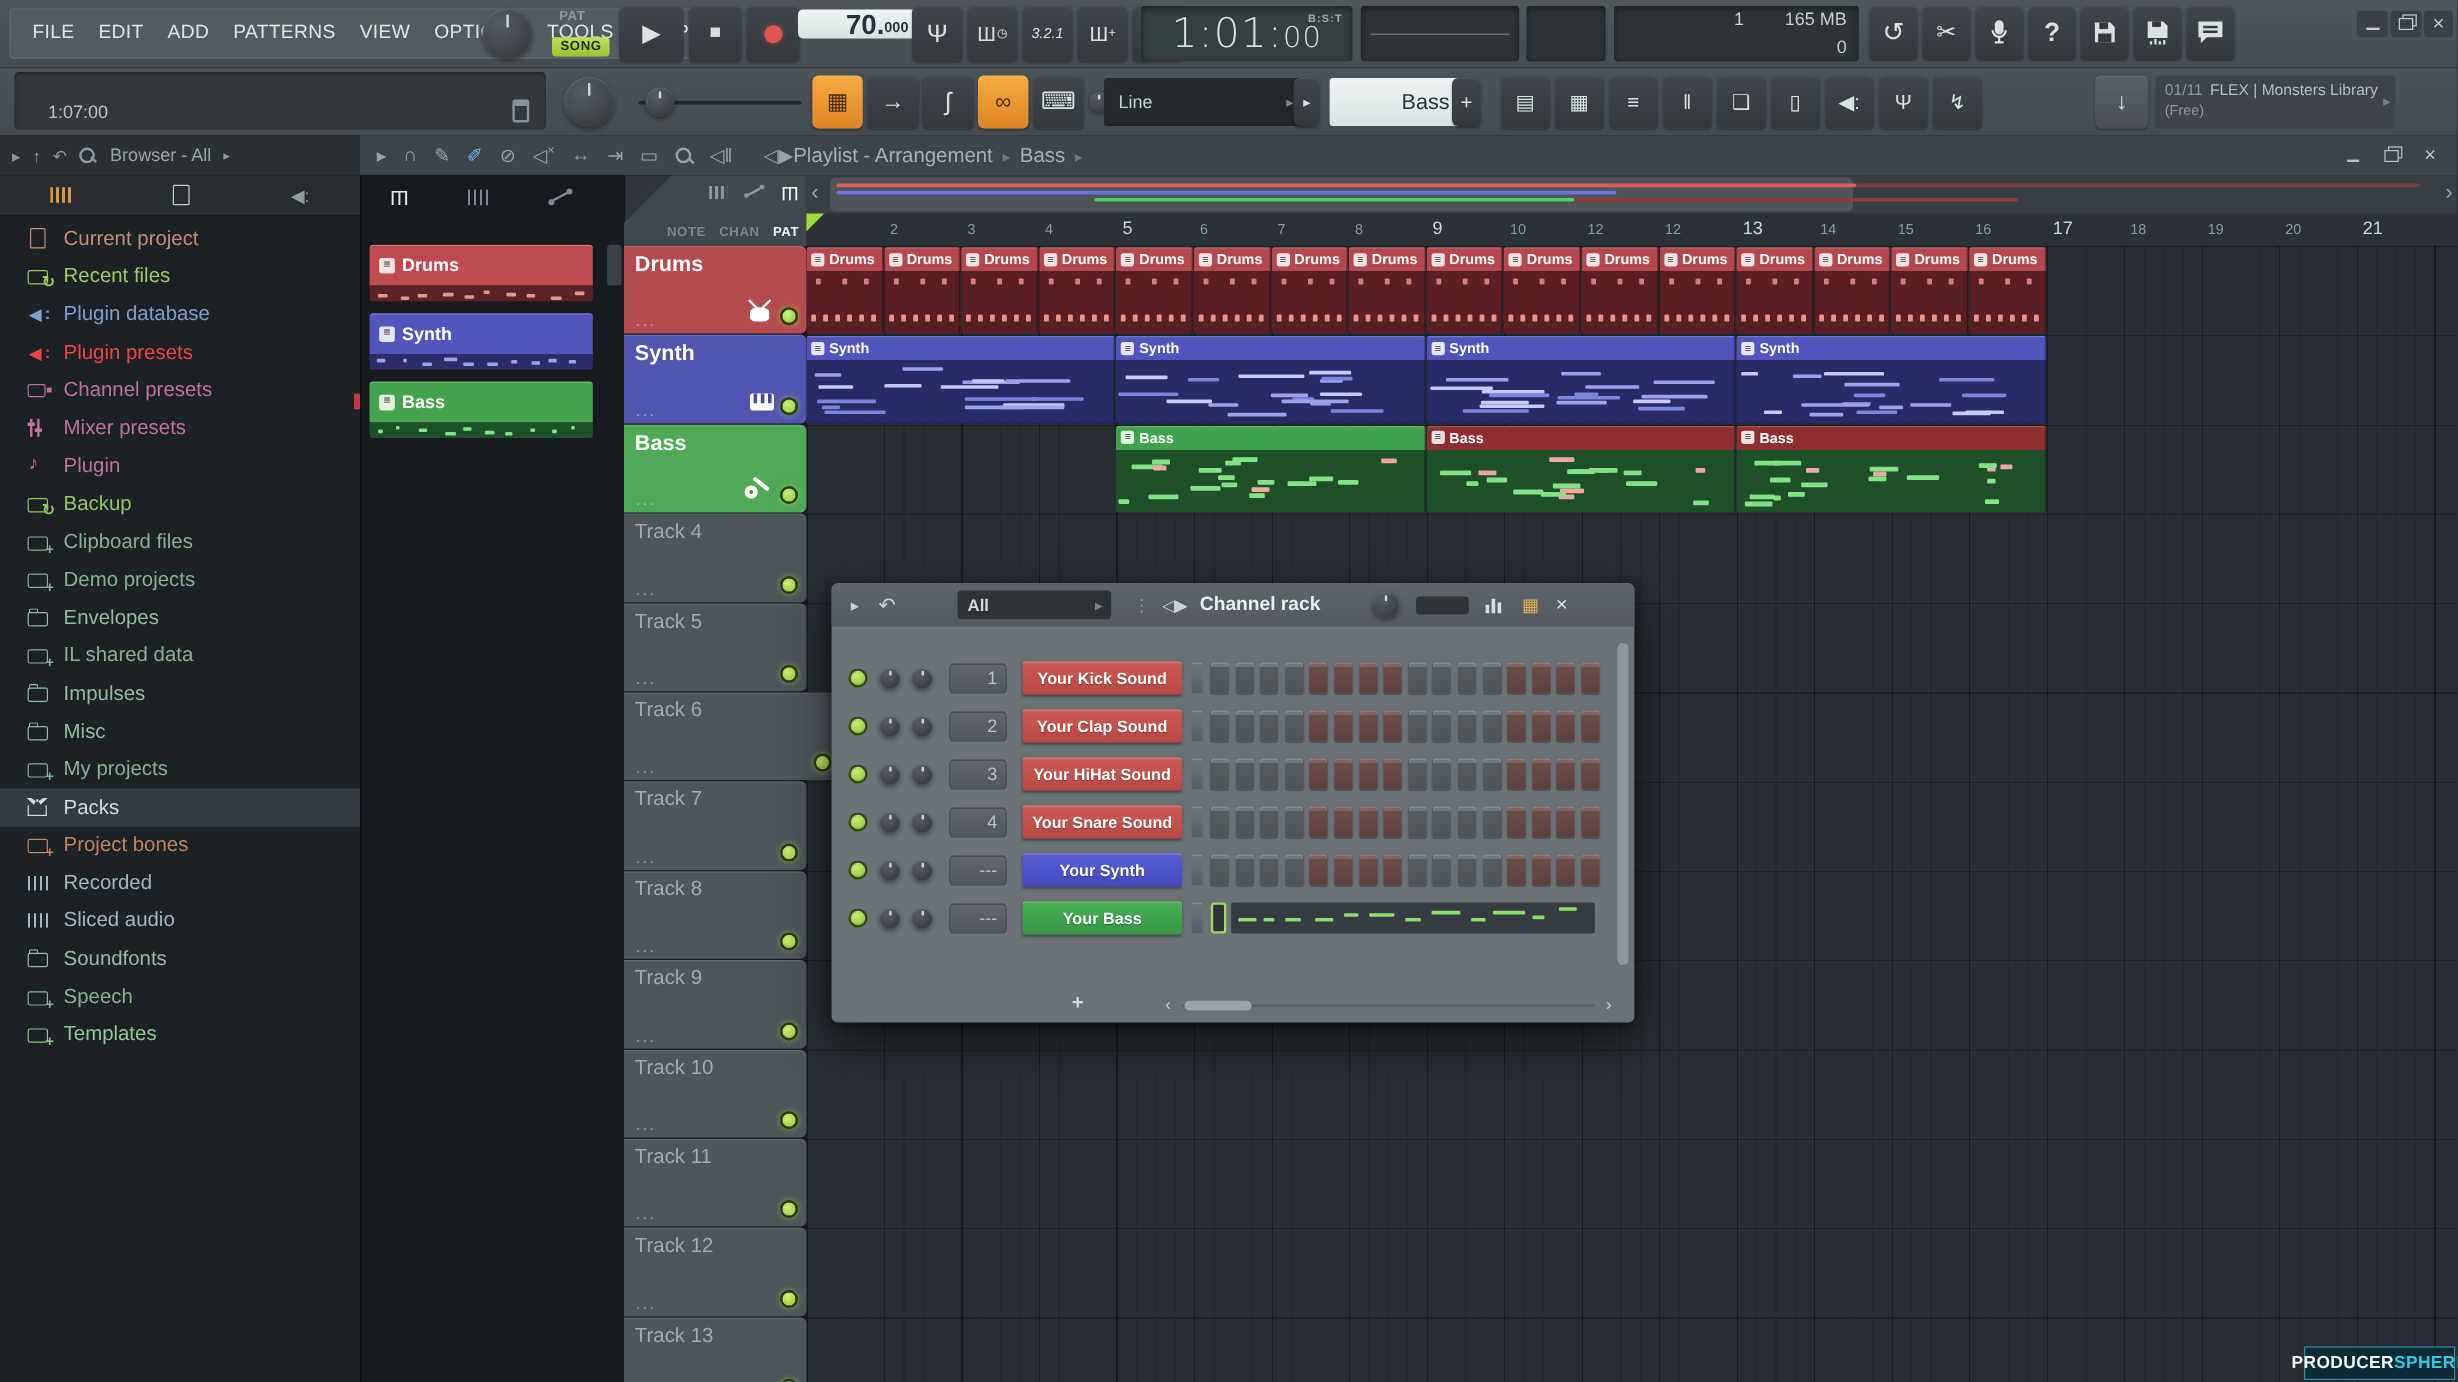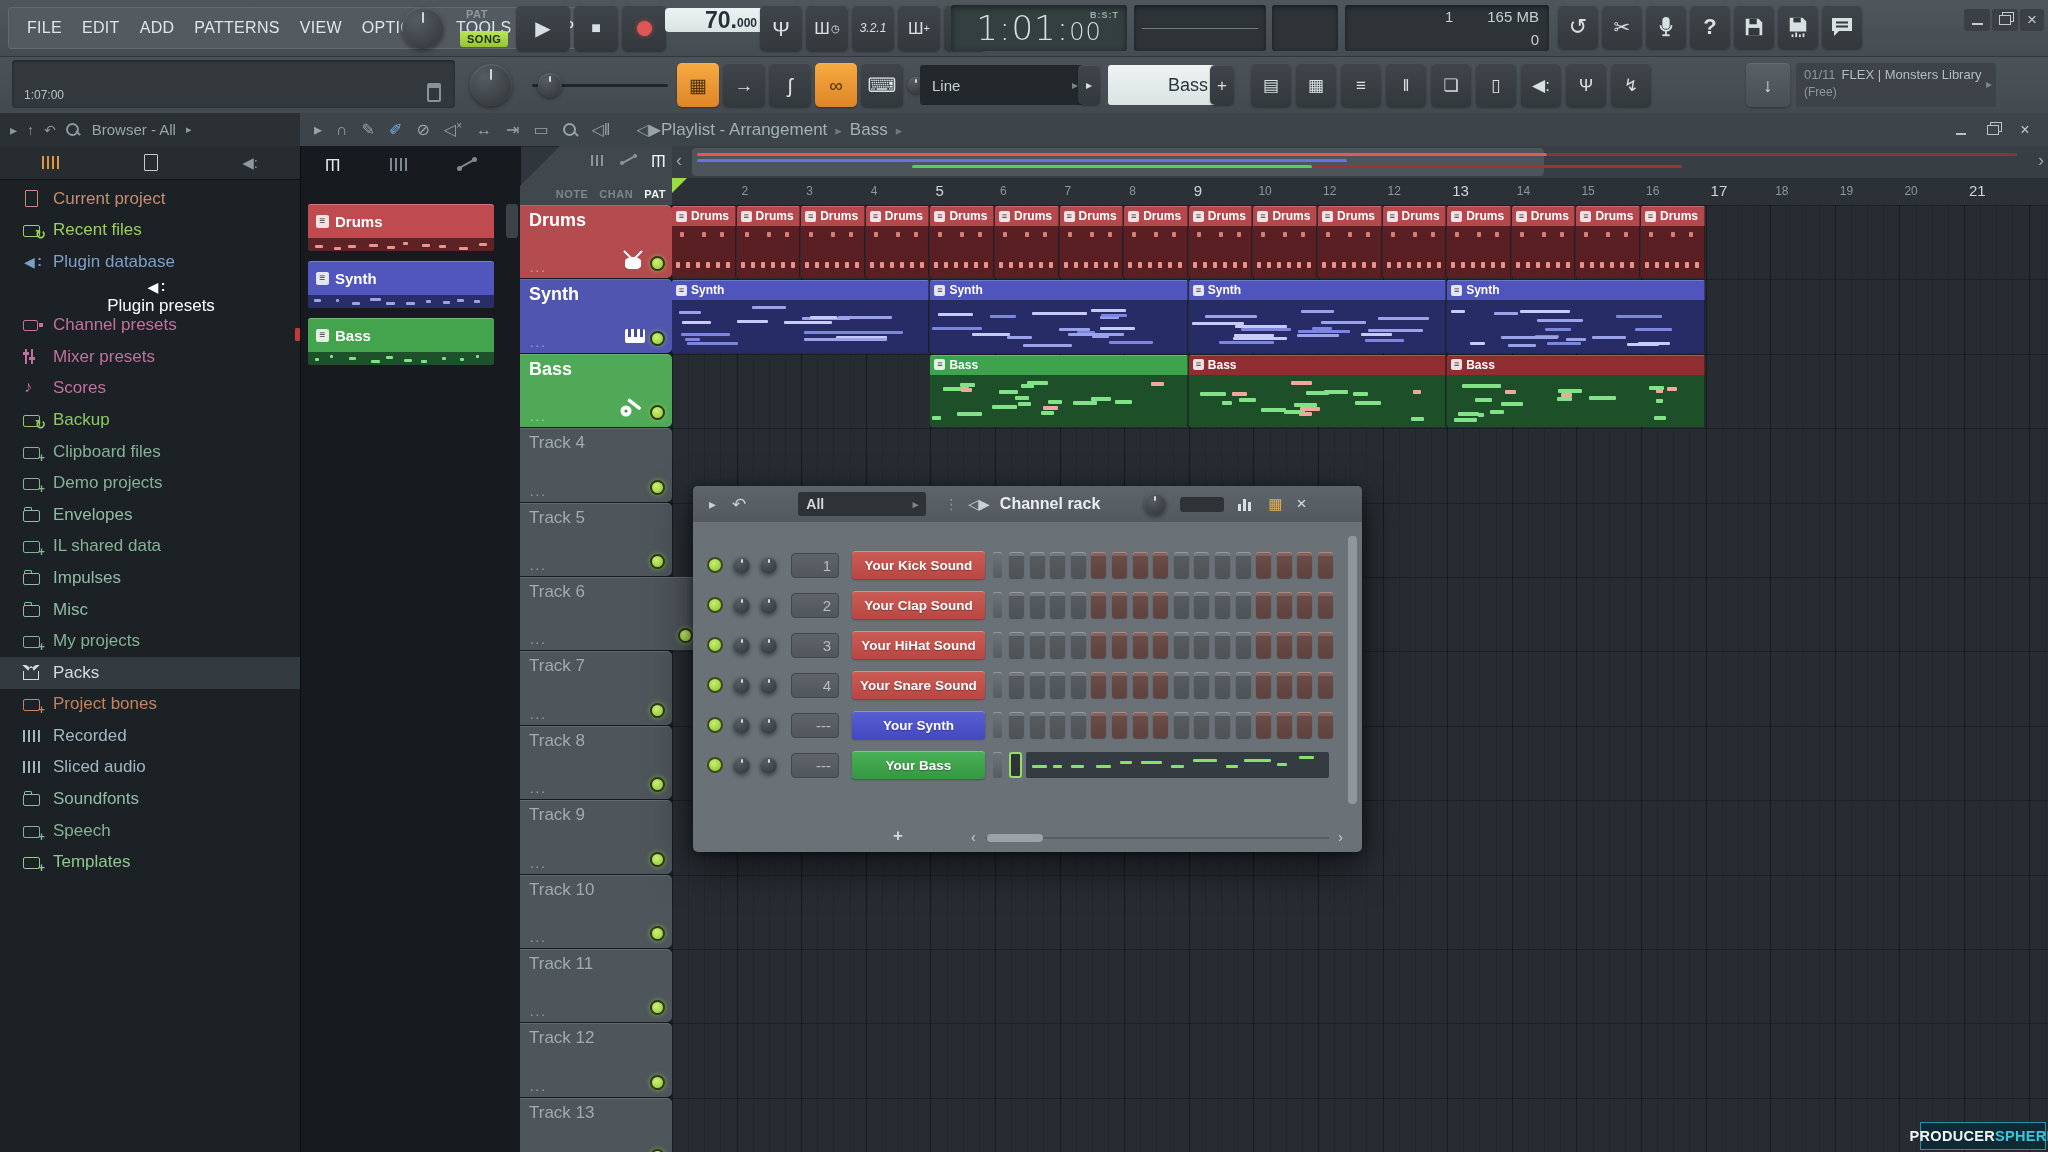--- a/index.html
+++ b/index.html
@@ -36,21 +36,21 @@
   #osc-line{position:absolute;left:8px;right:8px;top:50%;height:1px;background:#707b7f;}
   #cpu-panel{left:1345px;top:5px;width:204px;height:46px;display:grid;grid-template-columns:58% 42%;grid-template-rows:50% 50%;}
   .cpu-cell{display:flex;align-items:center;justify-content:flex-end;padding-right:10px;font-size:15px;color:#c6d0d2;}
   .cpu-cell.dim{color:#8d989c;font-size:13px;}
   .t1icon{width:40px;height:44px;top:5px;}
   .t1icon svg{display:block;}
   .winbtn{width:26px;height:22px;top:9px;background:#3a4045;border-radius:3px;display:flex;align-items:center;justify-content:center;color:#c2cccc;}
   .maxbox{width:10px;height:8px;border:1.5px solid #c2cccc;box-shadow:3px -3px 0 -1px #3a4045,3px -3px 0 0 #c2cccc;}
   
   #hint-panel{left:12px;top:3px;width:443px;height:48px;background:#32383c;border-radius:4px;box-shadow:inset 0 1px 3px rgba(0,0,0,.4);}
-  #hint-time{position:absolute;left:12px;bottom:6px;font-size:12px;color:#b9c3c6;}
+  #hint-time{position:absolute;left:28px;bottom:6px;font-size:15px;color:#b9c3c6;}
   #spool-icon{position:absolute;right:14px;bottom:6px;width:10px;height:15px;border:2px solid #87929a;border-radius:2px;background:linear-gradient(#87929a 0 3px,transparent 3px);}
   #pitch-groove{left:532px;top:27px;width:136px;height:3px;background:#22272b;border-radius:2px;}
   #pitch-thumb{left:538px;top:16px;width:24px;height:24px;}
   #line-dd{left:920px;top:8px;width:146px;height:40px;background:#23282c;border-radius:3px;display:flex;align-items:center;padding:0 12px;color:#c6cfd2;font-size:15px;}
   #line-dd .arr{margin-left:auto;color:#7c878c;font-size:12px;}
   #target-box{left:1108px;top:8px;width:100px;height:40px;background:linear-gradient(#eef3f3,#dae3e3);border-radius:3px 0 0 3px;
               display:flex;align-items:center;justify-content:flex-end;padding-right:16px;color:#2a363c;font-size:18px;}
   #target-wrap{left:1108px;top:8px;width:126px;height:40px;}
   #flex-panel{left:1796px;top:6px;width:200px;height:44px;background:#3d4348;border-radius:3px;padding:4px 8px;box-sizing:border-box;}
   #flex-line1{font-size:13px;color:#b3bec2;white-space:nowrap;}
@@ -410,35 +410,35 @@
           <div class="blbl">Current project</div>
         </div>
         <div class="bitem" style="color: rgb(156, 204, 98);">
           <div class="bic bic-folder-sync"></div>
           <div class="blbl">Recent files</div>
         </div>
         <div class="bitem" style="color: rgb(126, 159, 202);">
           <div class="bic bic-plug"></div>
           <div class="blbl">Plugin database</div>
         </div>
-        <div class="bitem" style="color: #ffffff; flex-direction: column;">
+        <div class="bitem" style="color: #ef4444;">
           <div class="bic bic-plug"></div>
           <div class="blbl">Plugin presets</div>
         </div>
         <div class="bitem" style="color: rgb(194, 112, 158);">
           <div class="bic bic-preset"></div>
           <div class="blbl">Channel presets</div>
         </div>
         <div class="bitem" style="color: rgb(194, 112, 158);">
           <div class="bic bic-sliders"></div>
           <div class="blbl">Mixer presets</div>
         </div>
         <div class="bitem" style="color: rgb(194, 112, 158);">
           <div class="bic bic-note"></div>
-          <div class="blbl">Scores</div>
+          <div class="blbl">Plugin</div>
         </div>
         <div class="bitem" style="color: rgb(143, 199, 101);">
           <div class="bic bic-folder-sync"></div>
           <div class="blbl">Backup</div>
         </div>
         <div class="bitem" style="color: rgb(132, 178, 149);">
           <div class="bic bic-folder-plus"></div>
           <div class="blbl">Clipboard files</div>
         </div>
         <div class="bitem" style="color: rgb(132, 178, 149);">

